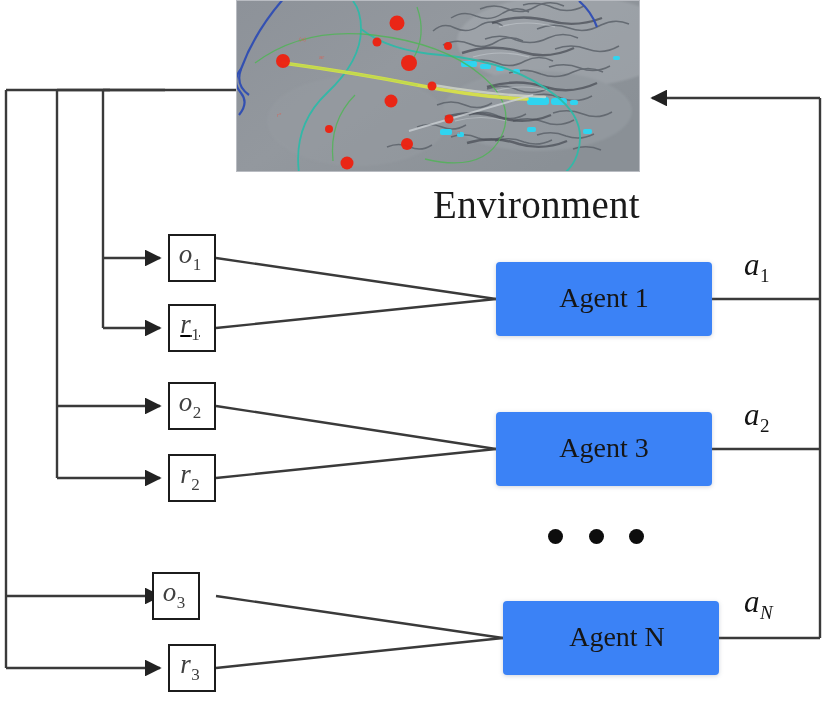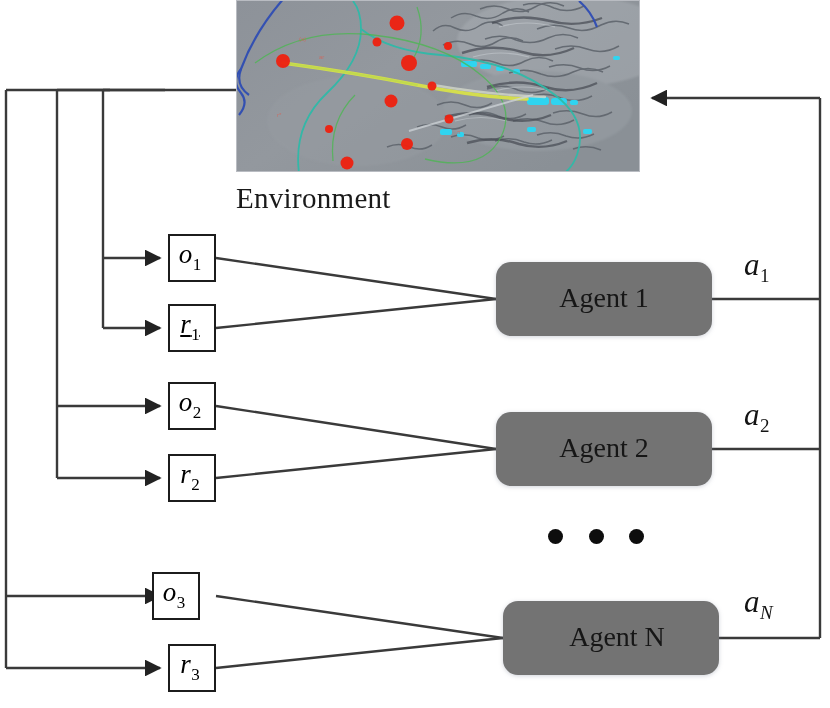--- a/index.html
+++ b/index.html
@@ -39,24 +39,24 @@
     background: #8f949a;
   }
   #environment-image svg {
     display: block;
   }
 
   
   #environment-label {
     position: absolute;
     left: 236px;
-    top: 176px;
+    top: 183px;
     width: 404px;
-    text-align: left;
-    font-size: 29px;
+    text-align: right;
+    font-size: 39px;
     line-height: 44px;
     color: #1a1a1a;
     font-family: "Liberation Serif", "DejaVu Serif", serif;
     letter-spacing: 0.3px;
     white-space: nowrap;
   }
 
   
   .signal-box {
     position: absolute;
@@ -67,21 +67,21 @@
     box-sizing: border-box;
     display: flex;
     align-items: center;
     justify-content: center;
   }
   .signal-box .sym {
     font-family: "Liberation Serif", "DejaVu Serif", serif;
     font-style: italic;
     font-size: 27px;
     line-height: 1;
-    color: #000000;
+    color: #404040;
     position: relative;
     top: -1px;
     left: -2px;
   }
   .signal-box .sub {
     font-style: normal;
     font-size: 17px;
     vertical-align: -0.38em;
     margin-left: 0.5px;
     letter-spacing: 0;
@@ -92,22 +92,22 @@
   #box-o2 { left: 168px; top: 382px; align-items: center; }
   #box-r2 { left: 168px; top: 454px; }
   #box-o3 { left: 152px; top: 572px; }
   #box-r3 { left: 168px; top: 644px; }
 
   
   .agent-box {
     position: absolute;
     width: 216px;
     height: 74px;
-    border-radius: 15px;
-    background: #737373;
+    border-radius: 4px;
+    background: #3b82f6;
     box-shadow: 0 1px 4px rgba(120, 130, 150, 0.35);
     display: flex;
     align-items: center;
     justify-content: center;
     box-sizing: border-box;
   }
   .agent-box .agent-text {
     font-family: "Liberation Serif", "DejaVu Serif", serif;
     font-size: 28px;
     color: #161616;
@@ -363,21 +363,21 @@
     <span class="sym"><span>o</span><span class="sub">3</span></span>
   </div>
   <div class="signal-box" id="box-r3">
     <span class="sym"><span>r</span><span class="sub">3</span></span>
   </div>
 
   <div class="agent-box" id="agent-1">
     <span class="agent-text">Agent 1</span>
   </div>
   <div class="agent-box" id="agent-2">
-    <span class="agent-text">Agent 2</span>
+    <span class="agent-text">Agent 3</span>
   </div>
   <div class="agent-box" id="agent-N">
     <span class="agent-text">Agent N</span>
   </div>
 
   <div class="action-label" id="action-a1"><span>a</span><span class="sub">1</span></div>
   <div class="action-label" id="action-a2"><span>a</span><span class="sub">2</span></div>
   <div class="action-label" id="action-aN"><span>a</span><span class="sub ital">N</span></div>
 
   <div id="agent-ellipsis">

